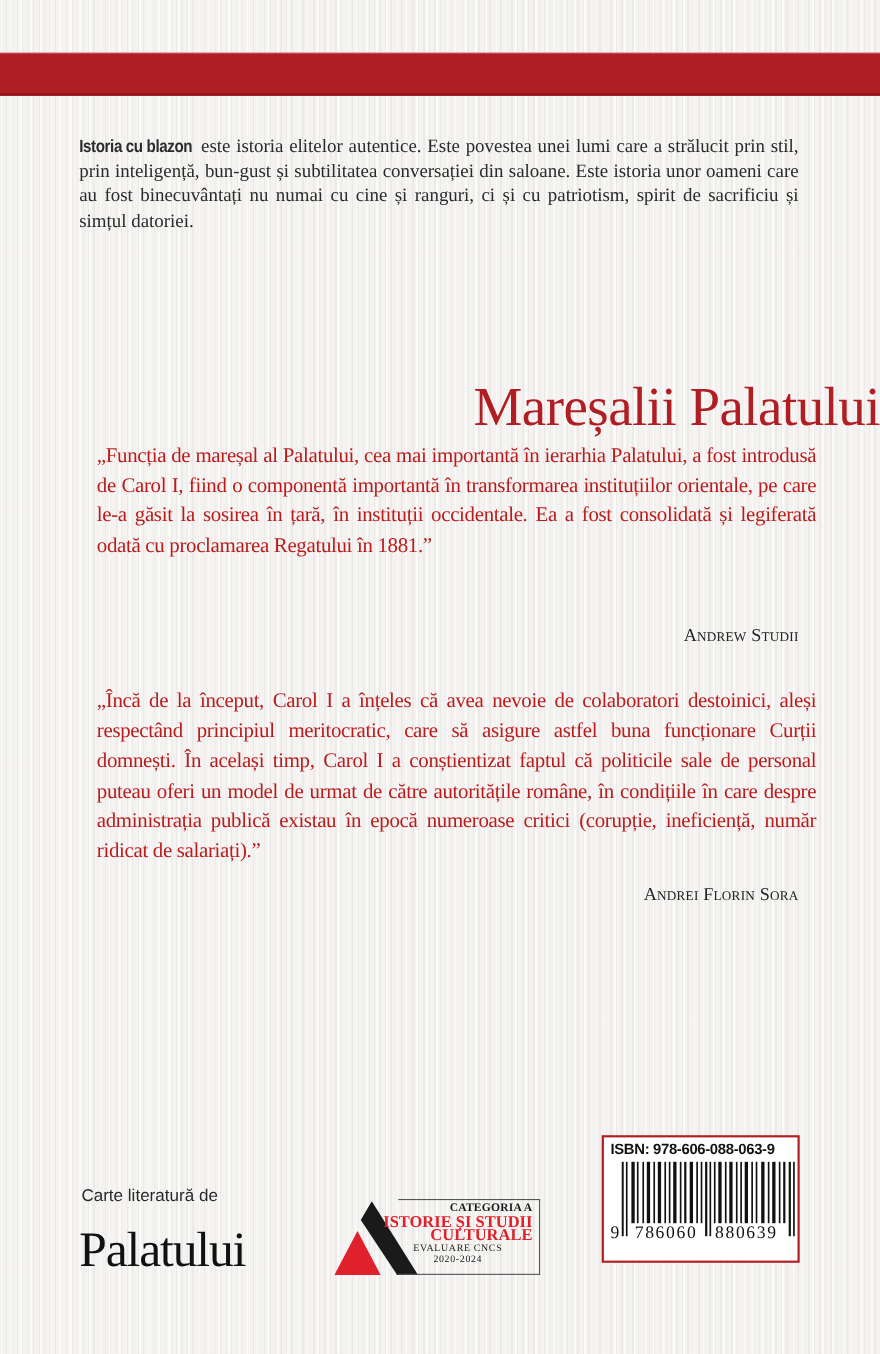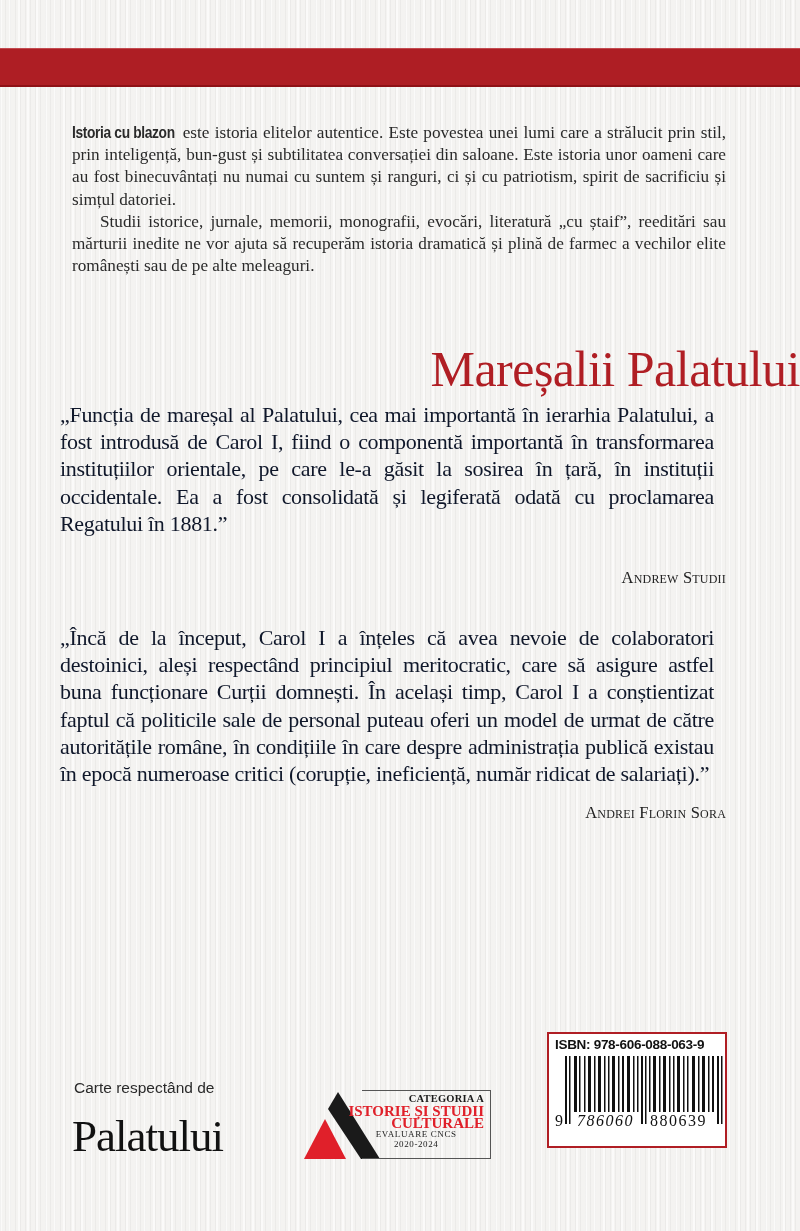--- a/index.html
+++ b/index.html
@@ -30,23 +30,23 @@
     font-weight: bold; font-size: 16px; letter-spacing: -0.4px;
     transform: scaleX(0.86); display: inline-block; transform-origin: left center;
     margin-right: -14px;
   }
   .book-title {
     position: absolute; left: 0; top: 340px; width: 800px; text-align: right;
     font-size: 50px; line-height: 58px; color: #b01e24;
     letter-spacing: -0.5px;
   }
   .quote {
-    position: absolute; left: 60px; width: 654px;
-    font-size: 22px; line-height: 27.2px; text-align: justify;
-    color: #0f172a; letter-spacing: -0.3px;
+    position: absolute; left: 88px; width: 654px;
+    font-size: 19px; line-height: 27.2px; text-align: justify;
+    color: #b91c1c; letter-spacing: -0.3px;
   }
   .quote.q1 { top: 401px; }
   .quote.q2 { top: 624px; }
   .author {
     position: absolute; right: 74px;
     font-size: 16.5px; color: #222; font-variant: small-caps; letter-spacing: 0.2px;
   }
   .author.a1 { top: 568px; }
   .author.a2 { top: 803px; }
   .recommend-label {
@@ -98,33 +98,32 @@
     font-family: "Liberation Sans", "DejaVu Sans", sans-serif; font-weight: bold;
     font-size: 13.5px; line-height: 24px; letter-spacing: 0.2px;
   }
 </style>
 </head>
 <body>
 
 <div class="red-band"></div>
 
 <div class="blurb">
-  <p><span class="series-name">Istoria cu blazon</span><span> este istoria elitelor autentice. Este povestea unei lumi care a strălucit prin stil, prin inteligență, bun-gust și subtilitatea conversației din saloane. Este istoria unor oameni care au fost binecuvântați nu numai cu suntem și ranguri, ci și cu patriotism, spirit de sacrificiu și simțul datoriei.</span></p>
-  <p class="indent">Studii istorice, jurnale, memorii, monografii, evocări, literatură „cu ștaif”, reeditări sau mărturii inedite ne vor ajuta să recuperăm istoria dramatică și plină de farmec a vechilor elite românești sau de pe alte meleaguri.</p>
+  <p><span class="series-name">Istoria cu blazon</span><span> este istoria elitelor autentice. Este povestea unei lumi care a strălucit prin stil, prin inteligență, bun-gust și subtilitatea conversației din saloane. Este istoria unor oameni care au fost binecuvântați nu numai cu cine și ranguri, ci și cu patriotism, spirit de sacrificiu și simțul datoriei.</span></p>
 </div>
 
 <div class="book-title">Mareșalii Palatului</div>
 
 <div class="quote q1">„Funcția de mareșal al Palatului, cea mai importantă în ierarhia Palatului, a fost introdusă de Carol I, fiind o componentă importantă în transformarea instituțiilor orientale, pe care le-a găsit la sosirea în țară, în instituții occidentale. Ea a fost consolidată și legiferată odată cu proclamarea Regatului în 1881.”</div>
 <div class="author a1">Andrew Studii</div>
 
 <div class="quote q2">„Încă de la început, Carol I a înțeles că avea nevoie de colaboratori destoinici, aleși respectând principiul meritocratic, care să asigure astfel buna funcționare Curții domnești. În același timp, Carol I a conștientizat faptul că politicile sale de personal puteau oferi un model de urmat de către autoritățile române, în condițiile în care despre administrația publică existau în epocă numeroase critici (corupție, ineficiență, număr ridicat de salariați).”</div>
 <div class="author a2">Andrei Florin Sora</div>
 
-<div class="recommend-label">Carte respectând de</div>
+<div class="recommend-label">Carte literatură de</div>
 <div class="historia-logo">Palatului</div>
 
 <div class="cncs">
   <svg width="80" height="74" viewBox="0 0 80 74">
     <polygon points="2,72 23,32 44,72" fill="#e0202a"></polygon>
     <polygon points="26,22 36,5 78,72 59,72" fill="#1a1a1a"></polygon>
   </svg>
   <div class="cncs-box"></div>
   <div class="cncs-text">
     <div class="cncs-cat">CATEGORIA A</div>
@@ -170,16 +169,16 @@
       <rect x="133" y="0" width="1.5" height="56"></rect>
         <rect x="137" y="0" width="3" height="56"></rect>
       <rect x="143" y="0" width="1.5" height="56"></rect>
         <rect x="147" y="0" width="2" height="56"></rect>
       <rect x="152" y="0" width="2" height="68"></rect>
         <rect x="156" y="0" width="1.5" height="68"></rect>
     </g>
   </svg>
   <div class="barcode-digits">
     <span style="left:0px;">9</span>
-    <span style="left:22px;font-style:italic;">786060</span>
+    <span style="left:22px;">786060</span>
     <span style="left:95px;">880639</span>
   </div>
 </div>
 
 </body></html>

